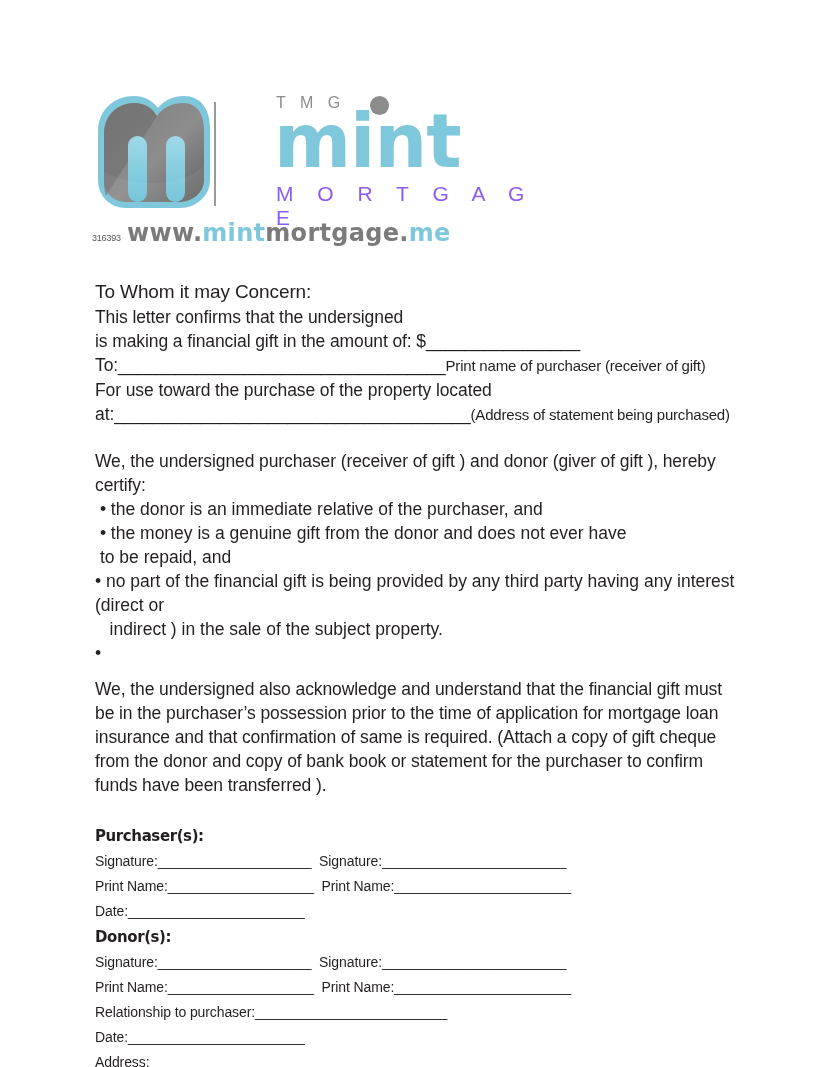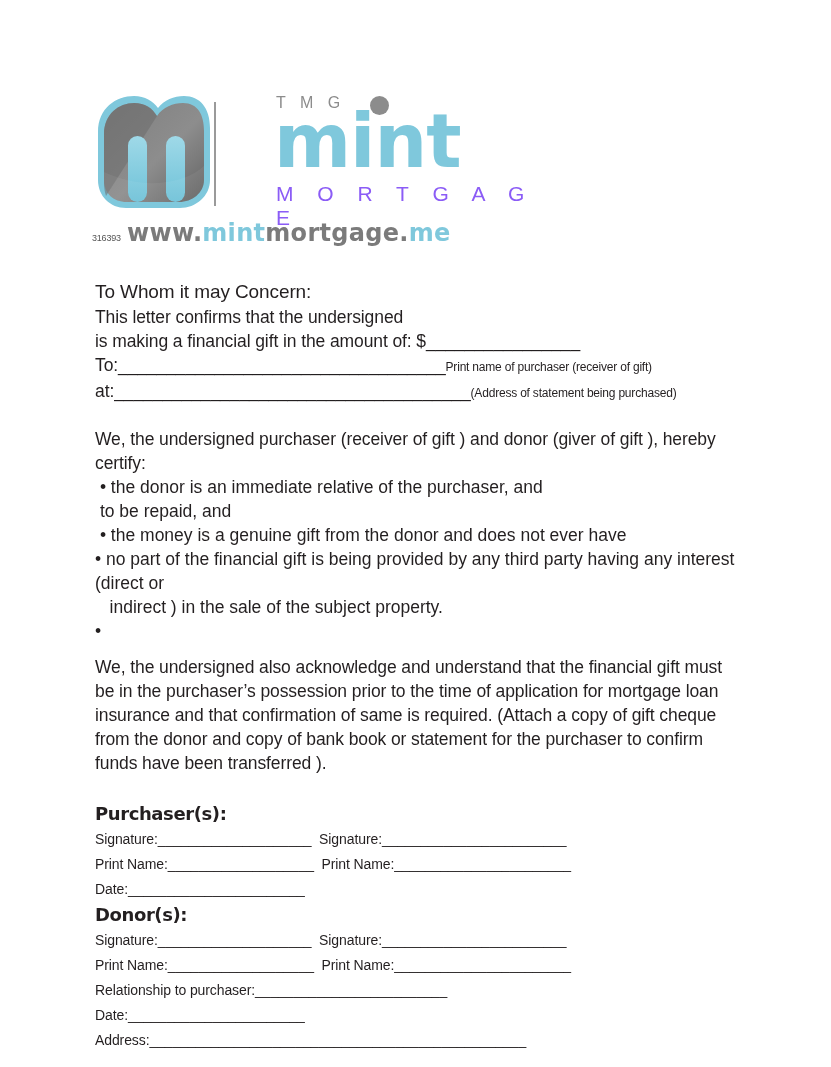--- a/index.html
+++ b/index.html
@@ -121,41 +121,41 @@
     white-space: pre-wrap;
     color: #231f20;
     font-family: Liberation Sans, sans-serif;
     letter-spacing: -0.1px;
   }
   .headline {
     font-size: 19px;
     line-height: 27px;
   }
   .small-note {
-    font-size: 12px;
+    font-size: 15px;
     letter-spacing: -0.2px;
   }
   .gap-sm { height: 12px; }
   .gap-md { height: 22px; }
   .gap-lg { height: 26px; }
 
   .para {
     font-size: 17.5px;
     line-height: 24px;
     color: #231f20;
     letter-spacing: -0.1px;
   }
   .bullet-line {
     font-size: 17.5px;
     line-height: 24px;
     white-space: pre-wrap;
   }
 
   .section-head {
-    font-size: 18px;
+    font-size: 15px;
     line-height: 26px;
     font-weight: 700;
     font-family: "DejaVu Sans", sans-serif;
     letter-spacing: -0.4px;
     color: #231f20;
   }
   .sig-line {
     font-size: 14px;
     line-height: 25px;
     white-space: pre;
@@ -209,30 +209,31 @@
 </div>
 
 <div class="doc-body">
 
   <div class="line headline">To Whom it may Concern:</div>
   <div class="line">This letter confirms that the undersigned</div>
   <div class="line">is making a financial gift in the amount of: $________________</div>
 
   <div class="line"><span>To:__________________________________</span><span class="small-note">Print name of purchaser (receiver of gift)</span></div>
 
+  <div class="line">For use toward the purchase of the property located</div>
 
   <div class="line"><span>at:_____________________________________</span><span class="small-note">(Address of statement being purchased)</span></div>
 
   <div class="gap-md"></div>
 
   <div class="line">We, the undersigned purchaser (receiver of gift ) and donor (giver of gift ), hereby</div>
   <div class="line">certify:</div>
   <div class="bullet-line"> • the donor is an immediate relative of the purchaser, and</div>
+  <div class="bullet-line"> • the money is a genuine gift from the donor and does not ever have</div>
   <div class="bullet-line"> to be repaid, and</div>
-  <div class="bullet-line"> • the money is a genuine gift from the donor and does not ever have</div>
   <div class="bullet-line">• no part of the financial gift is being provided by any third party having any interest (direct or</div>
   <div class="bullet-line">   indirect ) in the sale of the subject property.</div>
   <div class="bullet-line">•</div>
 
   <div class="gap-sm"></div>
 
   <div class="para">We, the undersigned also acknowledge and understand that the financial gift must be in the purchaser’s possession prior to the time of application for mortgage loan insurance and that confirmation of same is required. (Attach a copy of gift cheque from the donor and copy of bank book or statement for the purchaser to confirm funds have been transferred ).</div>
 
   <div class="gap-lg"></div>
 

